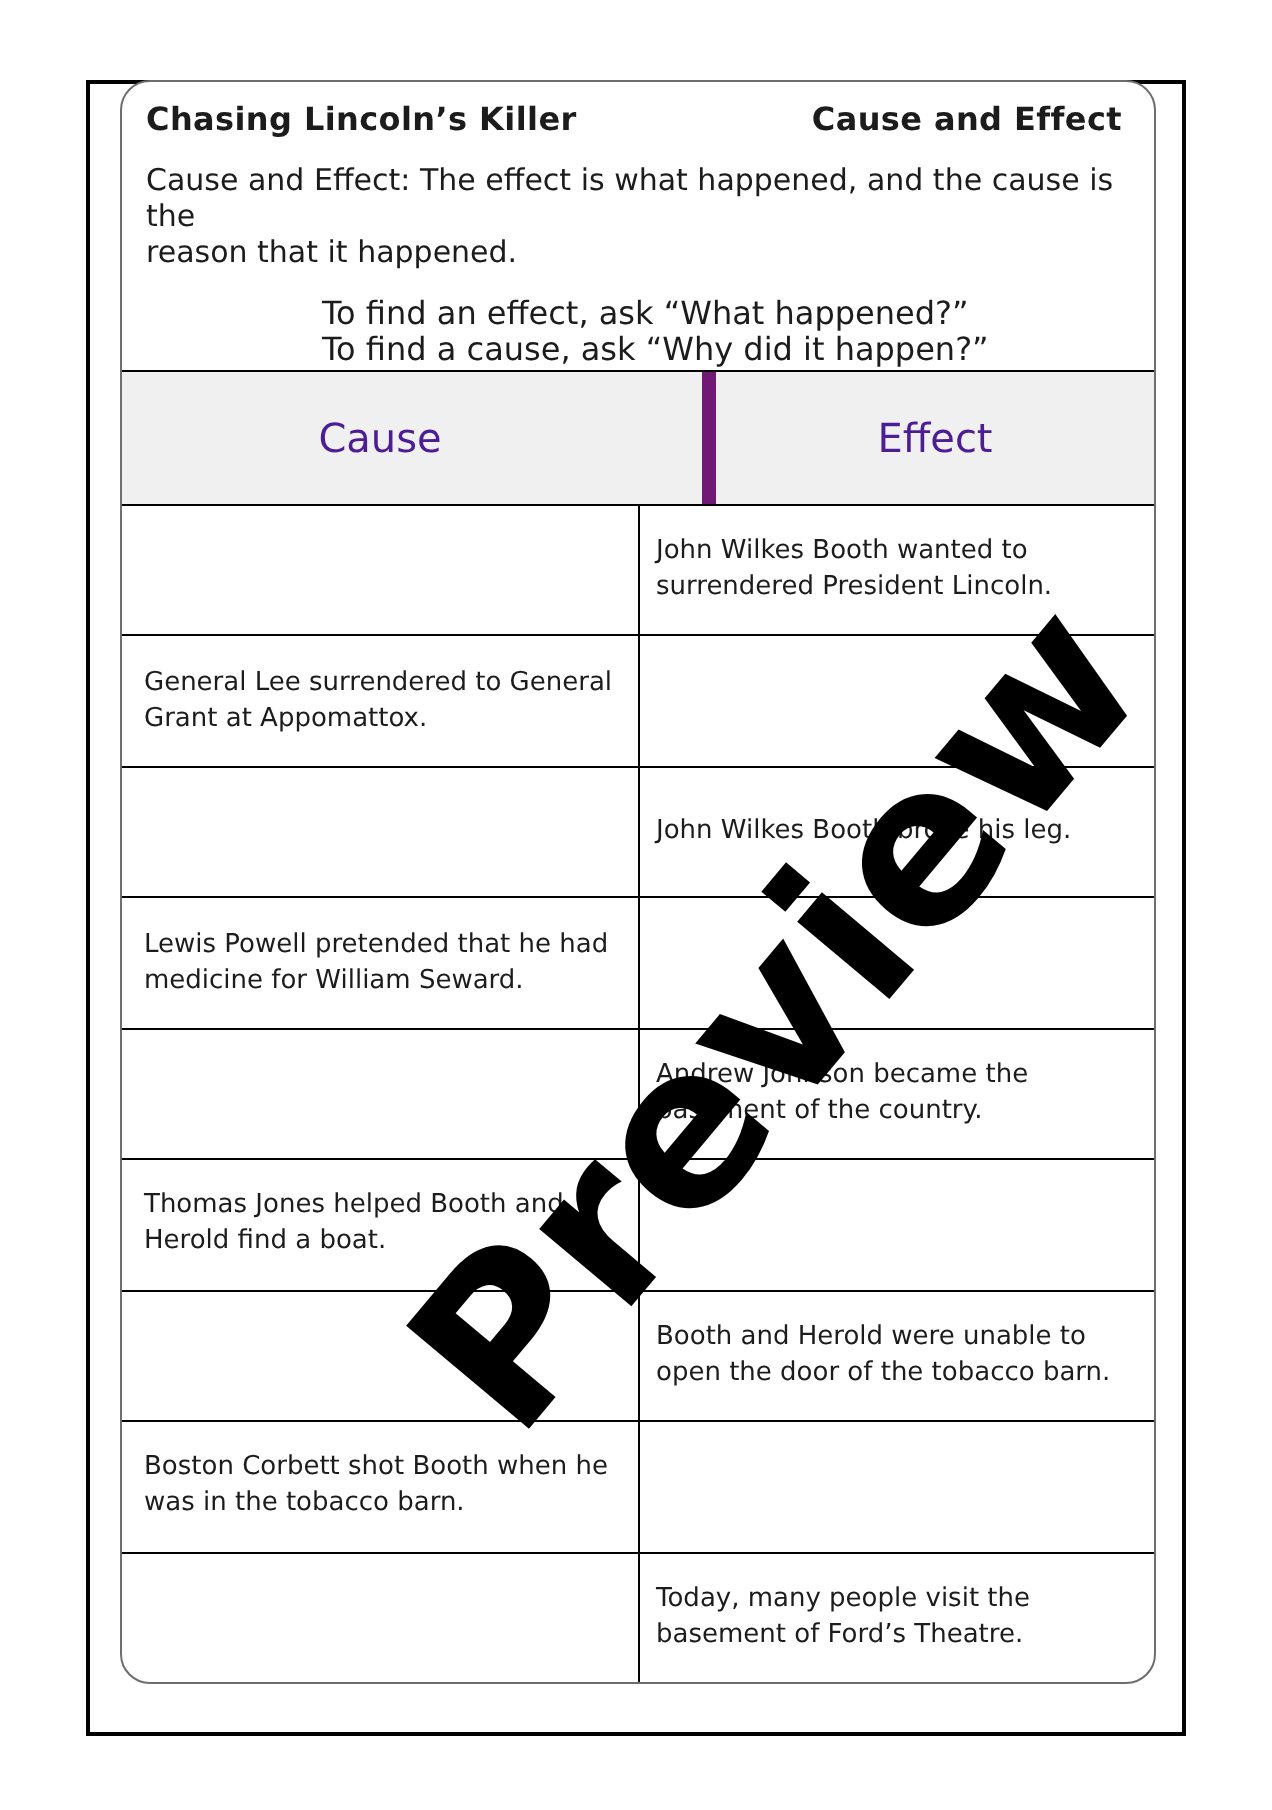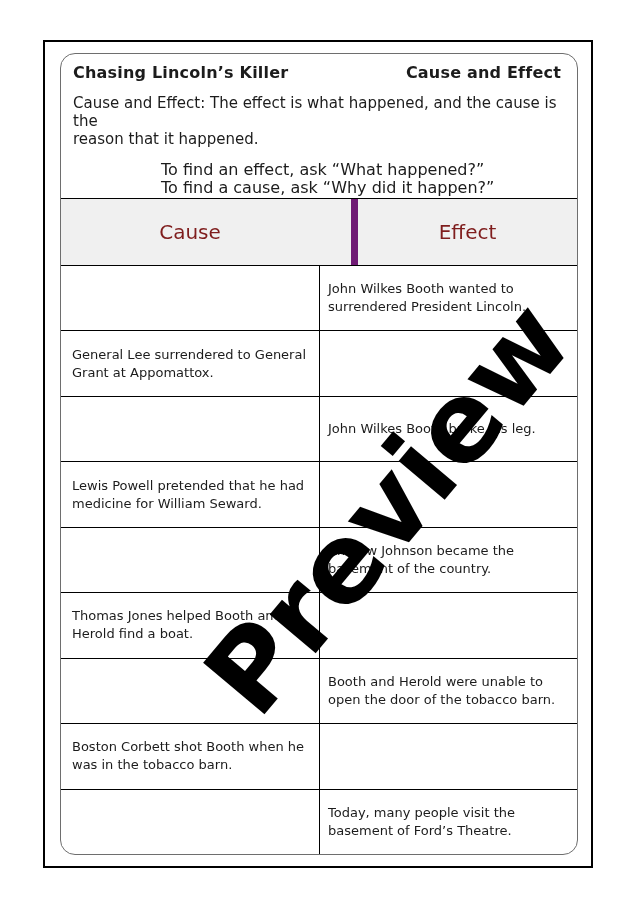--- a/index.html
+++ b/index.html
@@ -21,21 +21,21 @@
     top: 40px;
     width: 550px;
     height: 828px;
     border: 2px solid #000000;
     box-sizing: border-box;
     background: #ffffff;
   }
   .card {
     position: absolute;
     left: 60px;
-    top: 53px;
+    top: 40px;
     width: 518px;
     height: 802px;
     border: 1px solid #6e6e6e;
     border-radius: 15px;
     box-sizing: border-box;
     overflow: hidden;
     background: #ffffff;
   }
   .card-head {
     height: 144px;
@@ -72,21 +72,21 @@
     flex-direction: column;
   }
   .thead {
     flex: 0 0 68px;
     display: flex;
     background: #f0f0f0;
     border-top: 1px solid #000000;
     border-bottom: 1px solid #000000;
     box-sizing: border-box;
     font-size: 20px;
-    color: #7f1d1d;
+    color: #4c1d95;
   }
   .th {
     flex: 0 0 258px;
     display: flex;
     align-items: center;
     justify-content: center;
     box-sizing: border-box;
   }
   .th.effect-col {
     flex: 1 1 auto;

